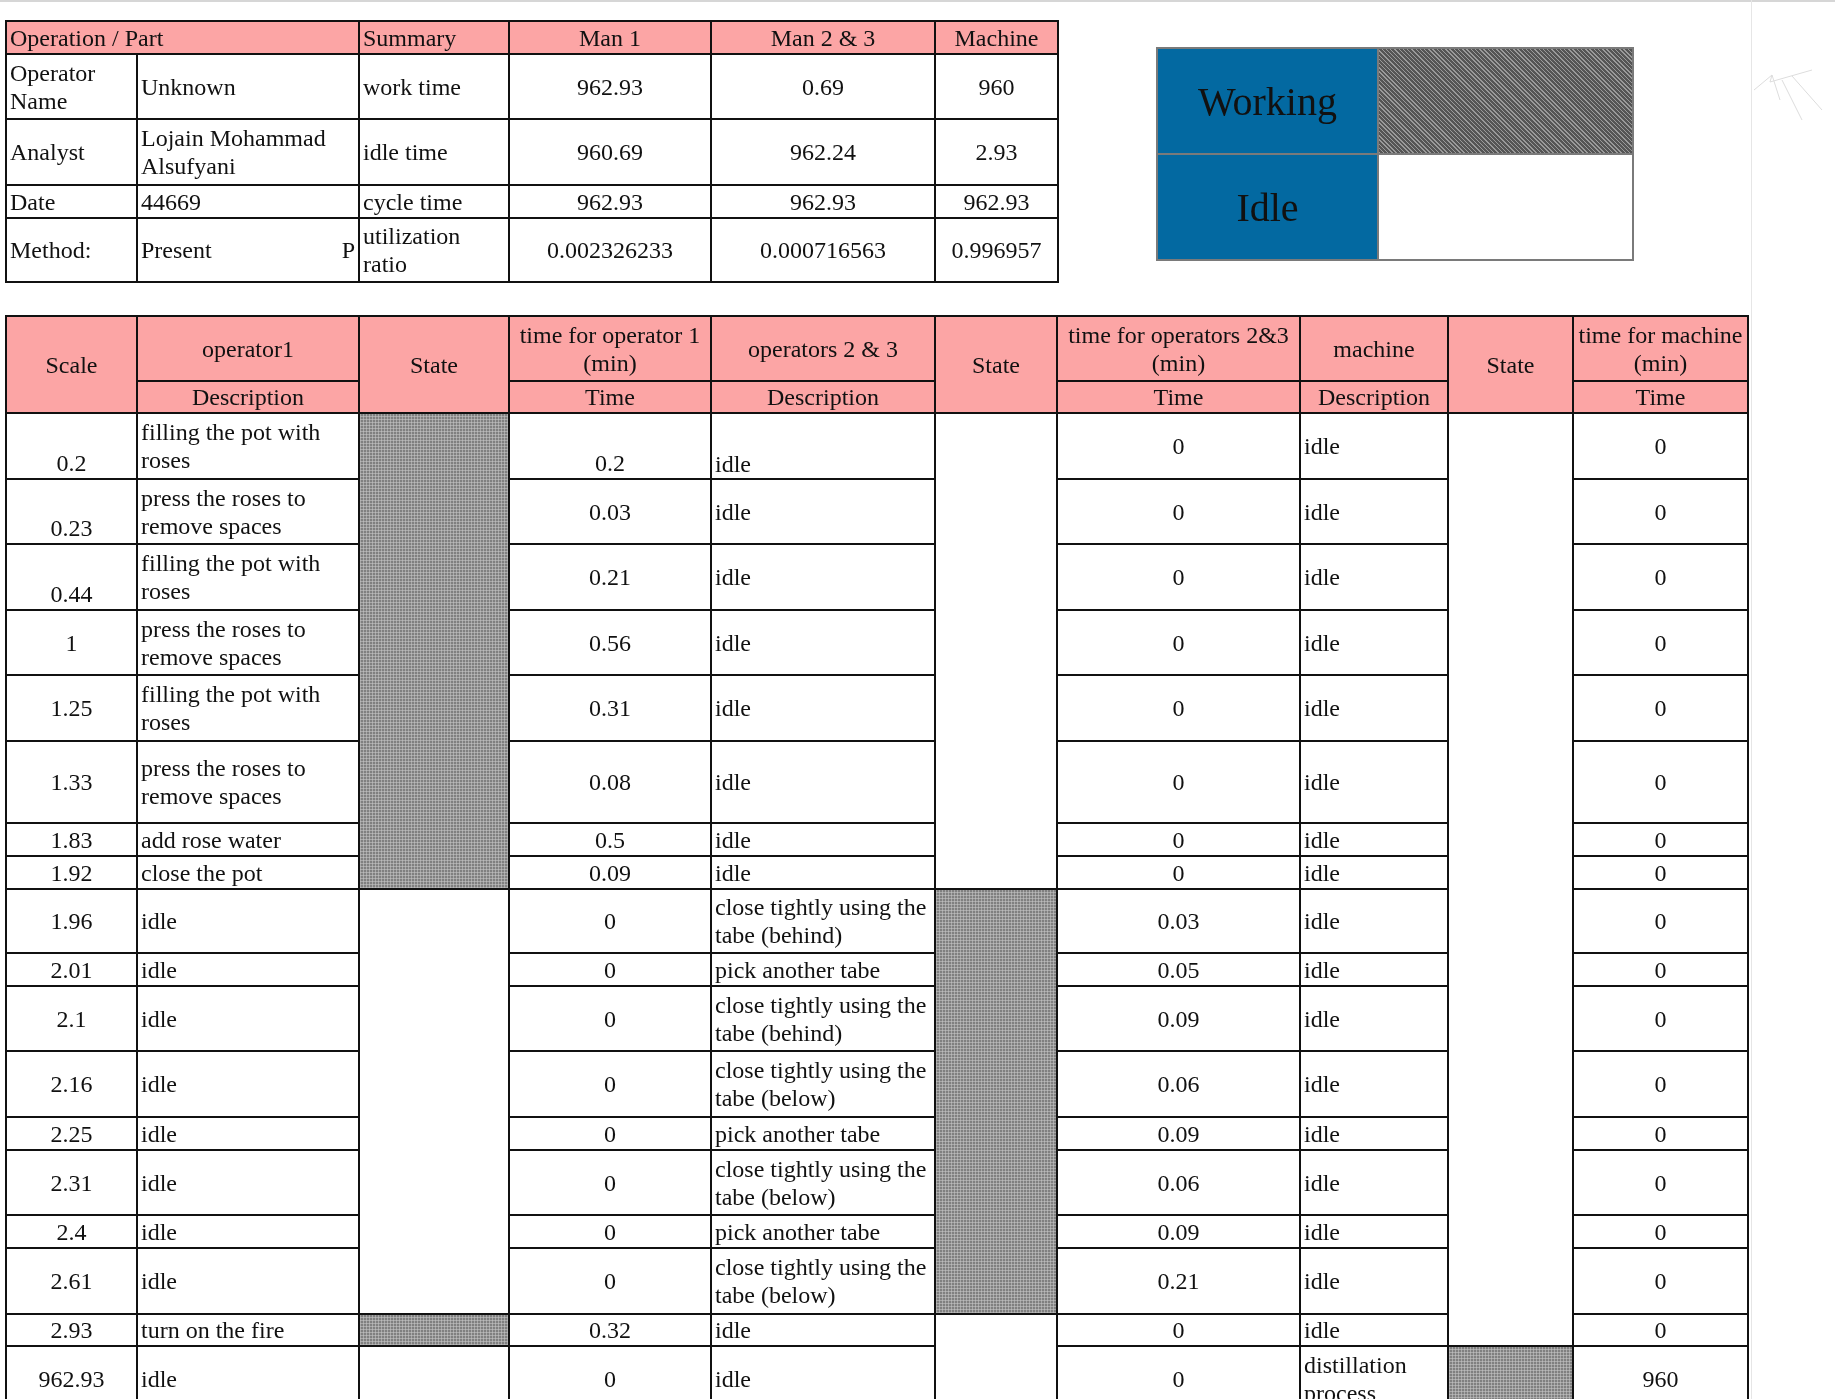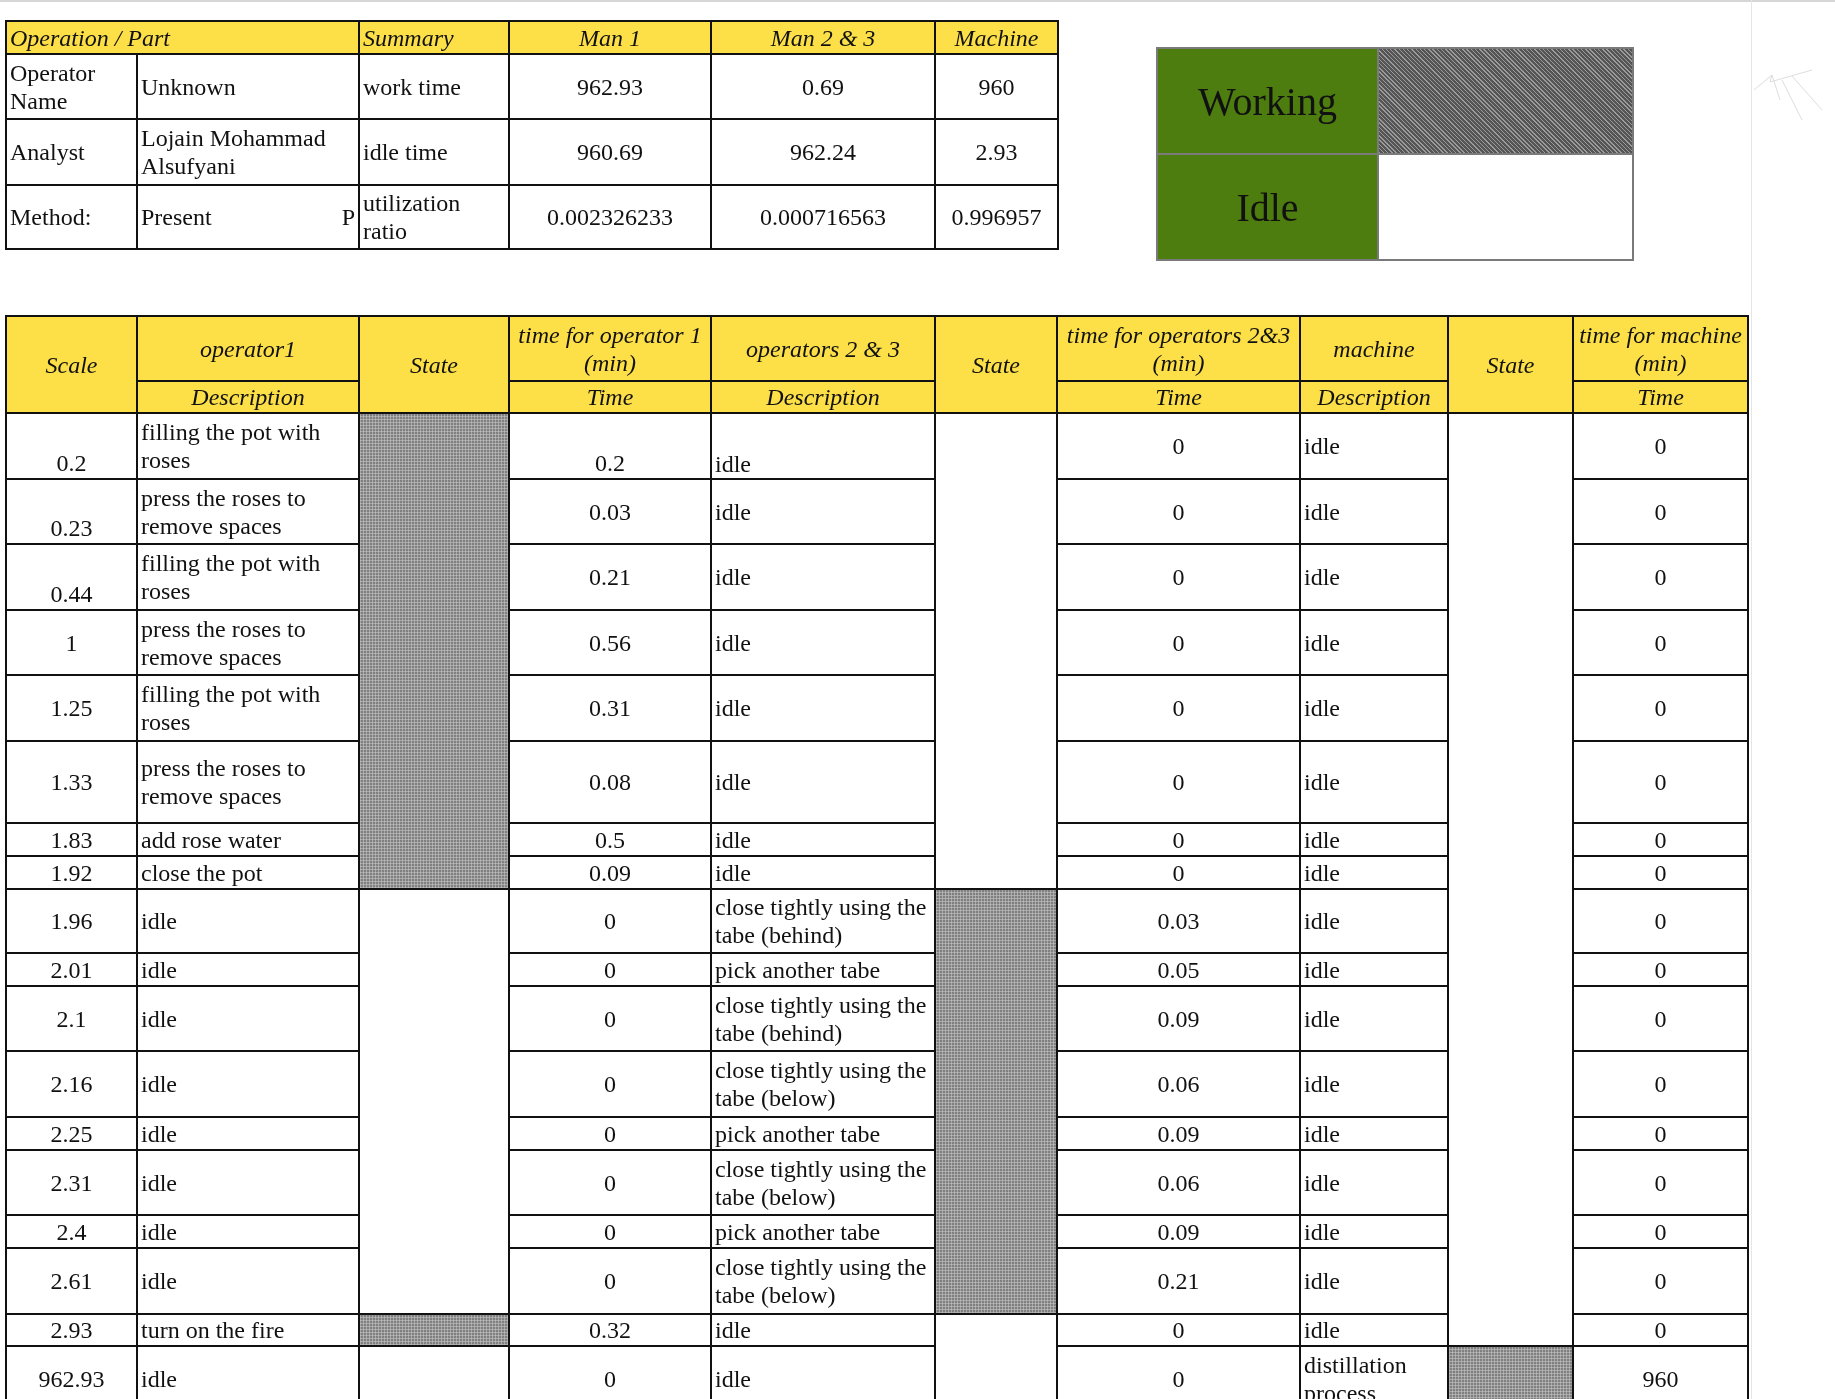--- a/index.html
+++ b/index.html
@@ -4,34 +4,34 @@
 <style>
   html, body { margin:0; padding:0; background:#fff; }
   body { width:1835px; height:1399px; position:relative; overflow:hidden;
          font-family:"Liberation Serif", "DejaVu Serif", serif; color:#111; }
   .topline { position:absolute; left:0; top:0; width:1835px; height:2px; background:#d6d6d6; }
   .rightline { position:absolute; left:1751px; top:0; width:1px; height:1399px; background:#e6e6e6; }
   .watermark { position:absolute; left:1752px; top:40px; width:83px; height:90px; }
   table.grid { position:absolute; border-collapse:collapse; table-layout:fixed; }
   table.grid td { border:2px solid #111; padding:0 3px; font-size:24px; line-height:30px;
                   vertical-align:middle; overflow:hidden; white-space:nowrap; }
-  .pink { background:#fde047;font-style:italic; }
+  .pink { background:#fca5a5; }
   .c { text-align:center; }
   .l { text-align:left; }
   .bot { vertical-align:bottom !important; }
   .shade { background-color:#808080;
     background-image:
       repeating-linear-gradient(0deg, rgba(200,200,200,.55) 0 1px, transparent 1px 3px),
       repeating-linear-gradient(90deg, rgba(200,200,200,.55) 0 1px, transparent 1px 3px); }
   .p-right { float:right; }
   .legend { position:absolute; left:1156px; top:47px; width:478px; height:214px;
             border:2px solid #7a7a7a; box-sizing:border-box; }
   .legend .cell { position:absolute; box-sizing:border-box; display:flex; align-items:center; justify-content:center;
                   font-size:40px; }
-  .legend .lab { background:#4d7c0f; left:0; width:219px; }
+  .legend .lab { background:#0369a1; left:0; width:219px; }
   .legend .sw { left:219px; width:255px; border-left:2px solid #7a7a7a; }
   .legend .r1 { top:0; height:106px; border-bottom:2px solid #7a7a7a; }
   .legend .r2 { top:106px; height:104px; }
   .hatch { background-color:#6c6c6c;
     background-image: repeating-linear-gradient(45deg, #9a9a9a 0 1px, #555 1px 3px); }
   .wrap { white-space:normal !important; line-height:28px !important; }
 </style>
 </head>
 <body>
 
@@ -66,20 +66,28 @@
     <td class="c">0.69</td>
     <td class="c">960</td>
   </tr>
   <tr style="height:66px">
     <td class="l">Analyst</td>
     <td class="l wrap">Lojain Mohammad Alsufyani</td>
     <td class="l">idle time</td>
     <td class="c">960.69</td>
     <td class="c">962.24</td>
     <td class="c">2.93</td>
+  </tr>
+  <tr style="height:33px">
+    <td class="l">Date</td>
+    <td class="l">44669</td>
+    <td class="l">cycle time</td>
+    <td class="c">962.93</td>
+    <td class="c">962.93</td>
+    <td class="c">962.93</td>
   </tr>
   <tr style="height:64px">
     <td class="l">Method:</td>
     <td class="l">
       <span>Present</span>
       <span class="p-right">P</span>
     </td>
     <td class="l wrap">utilization ratio</td>
     <td class="c">0.002326233</td>
     <td class="c">0.000716563</td>

